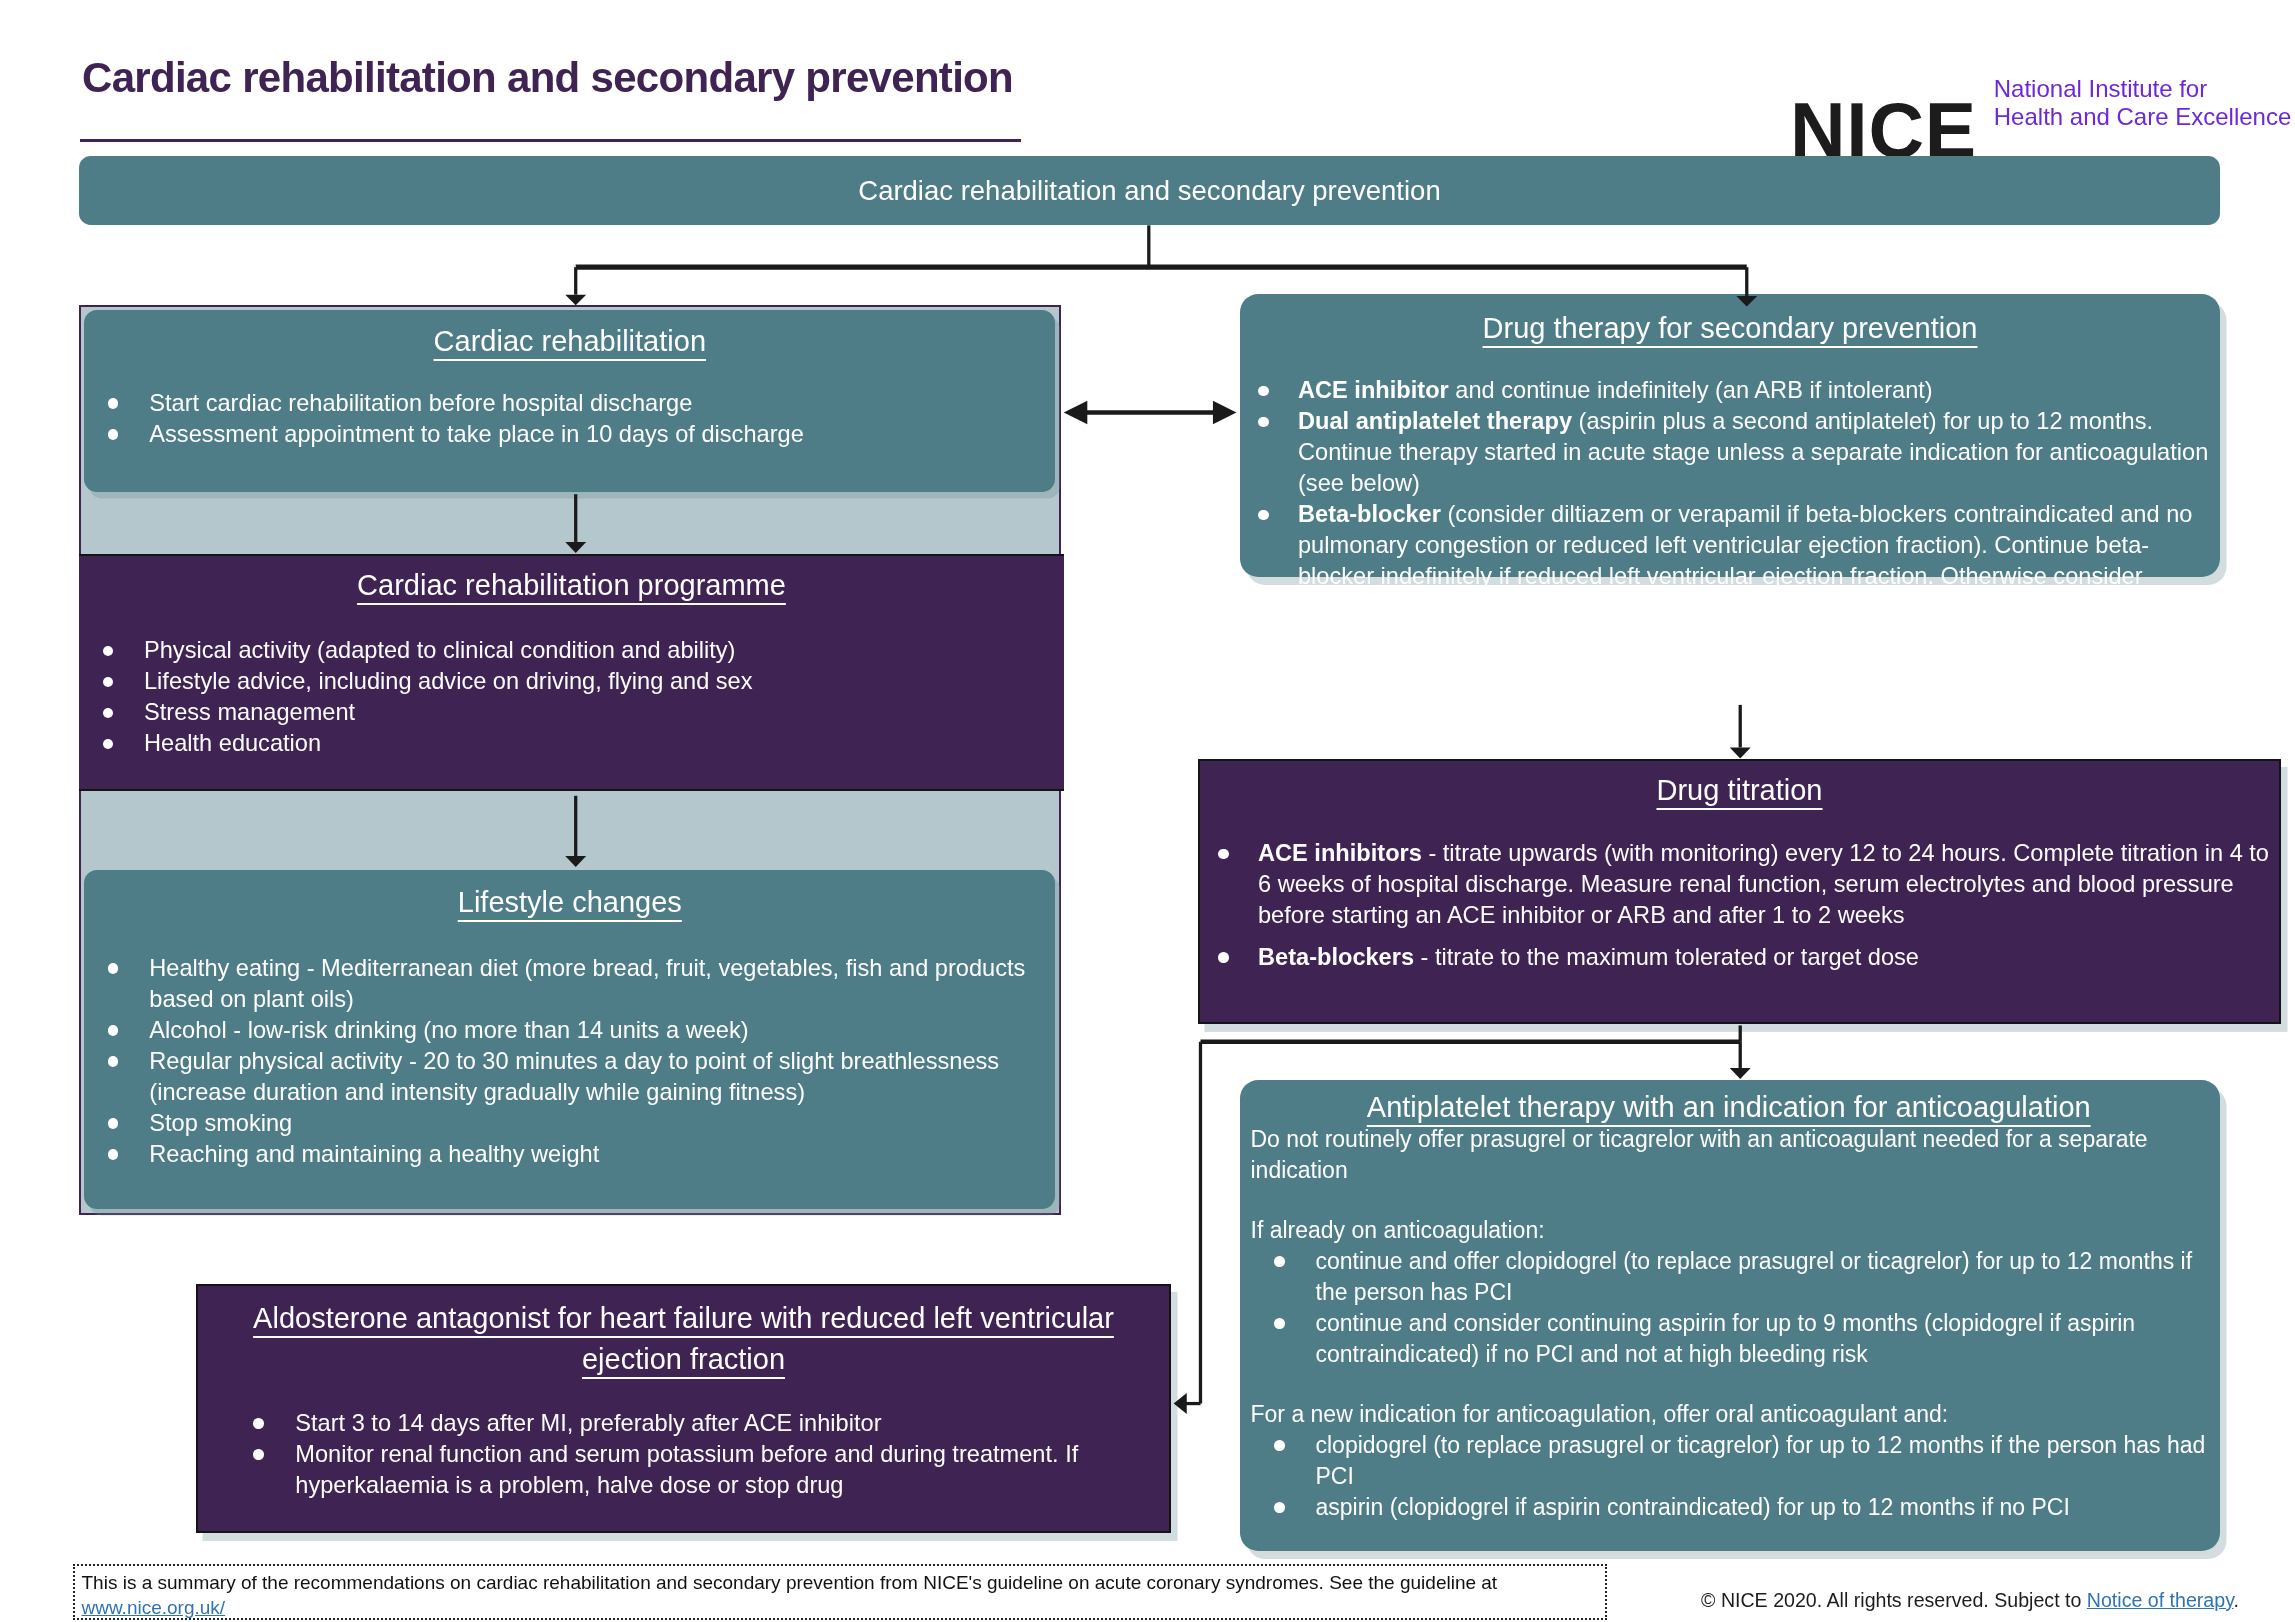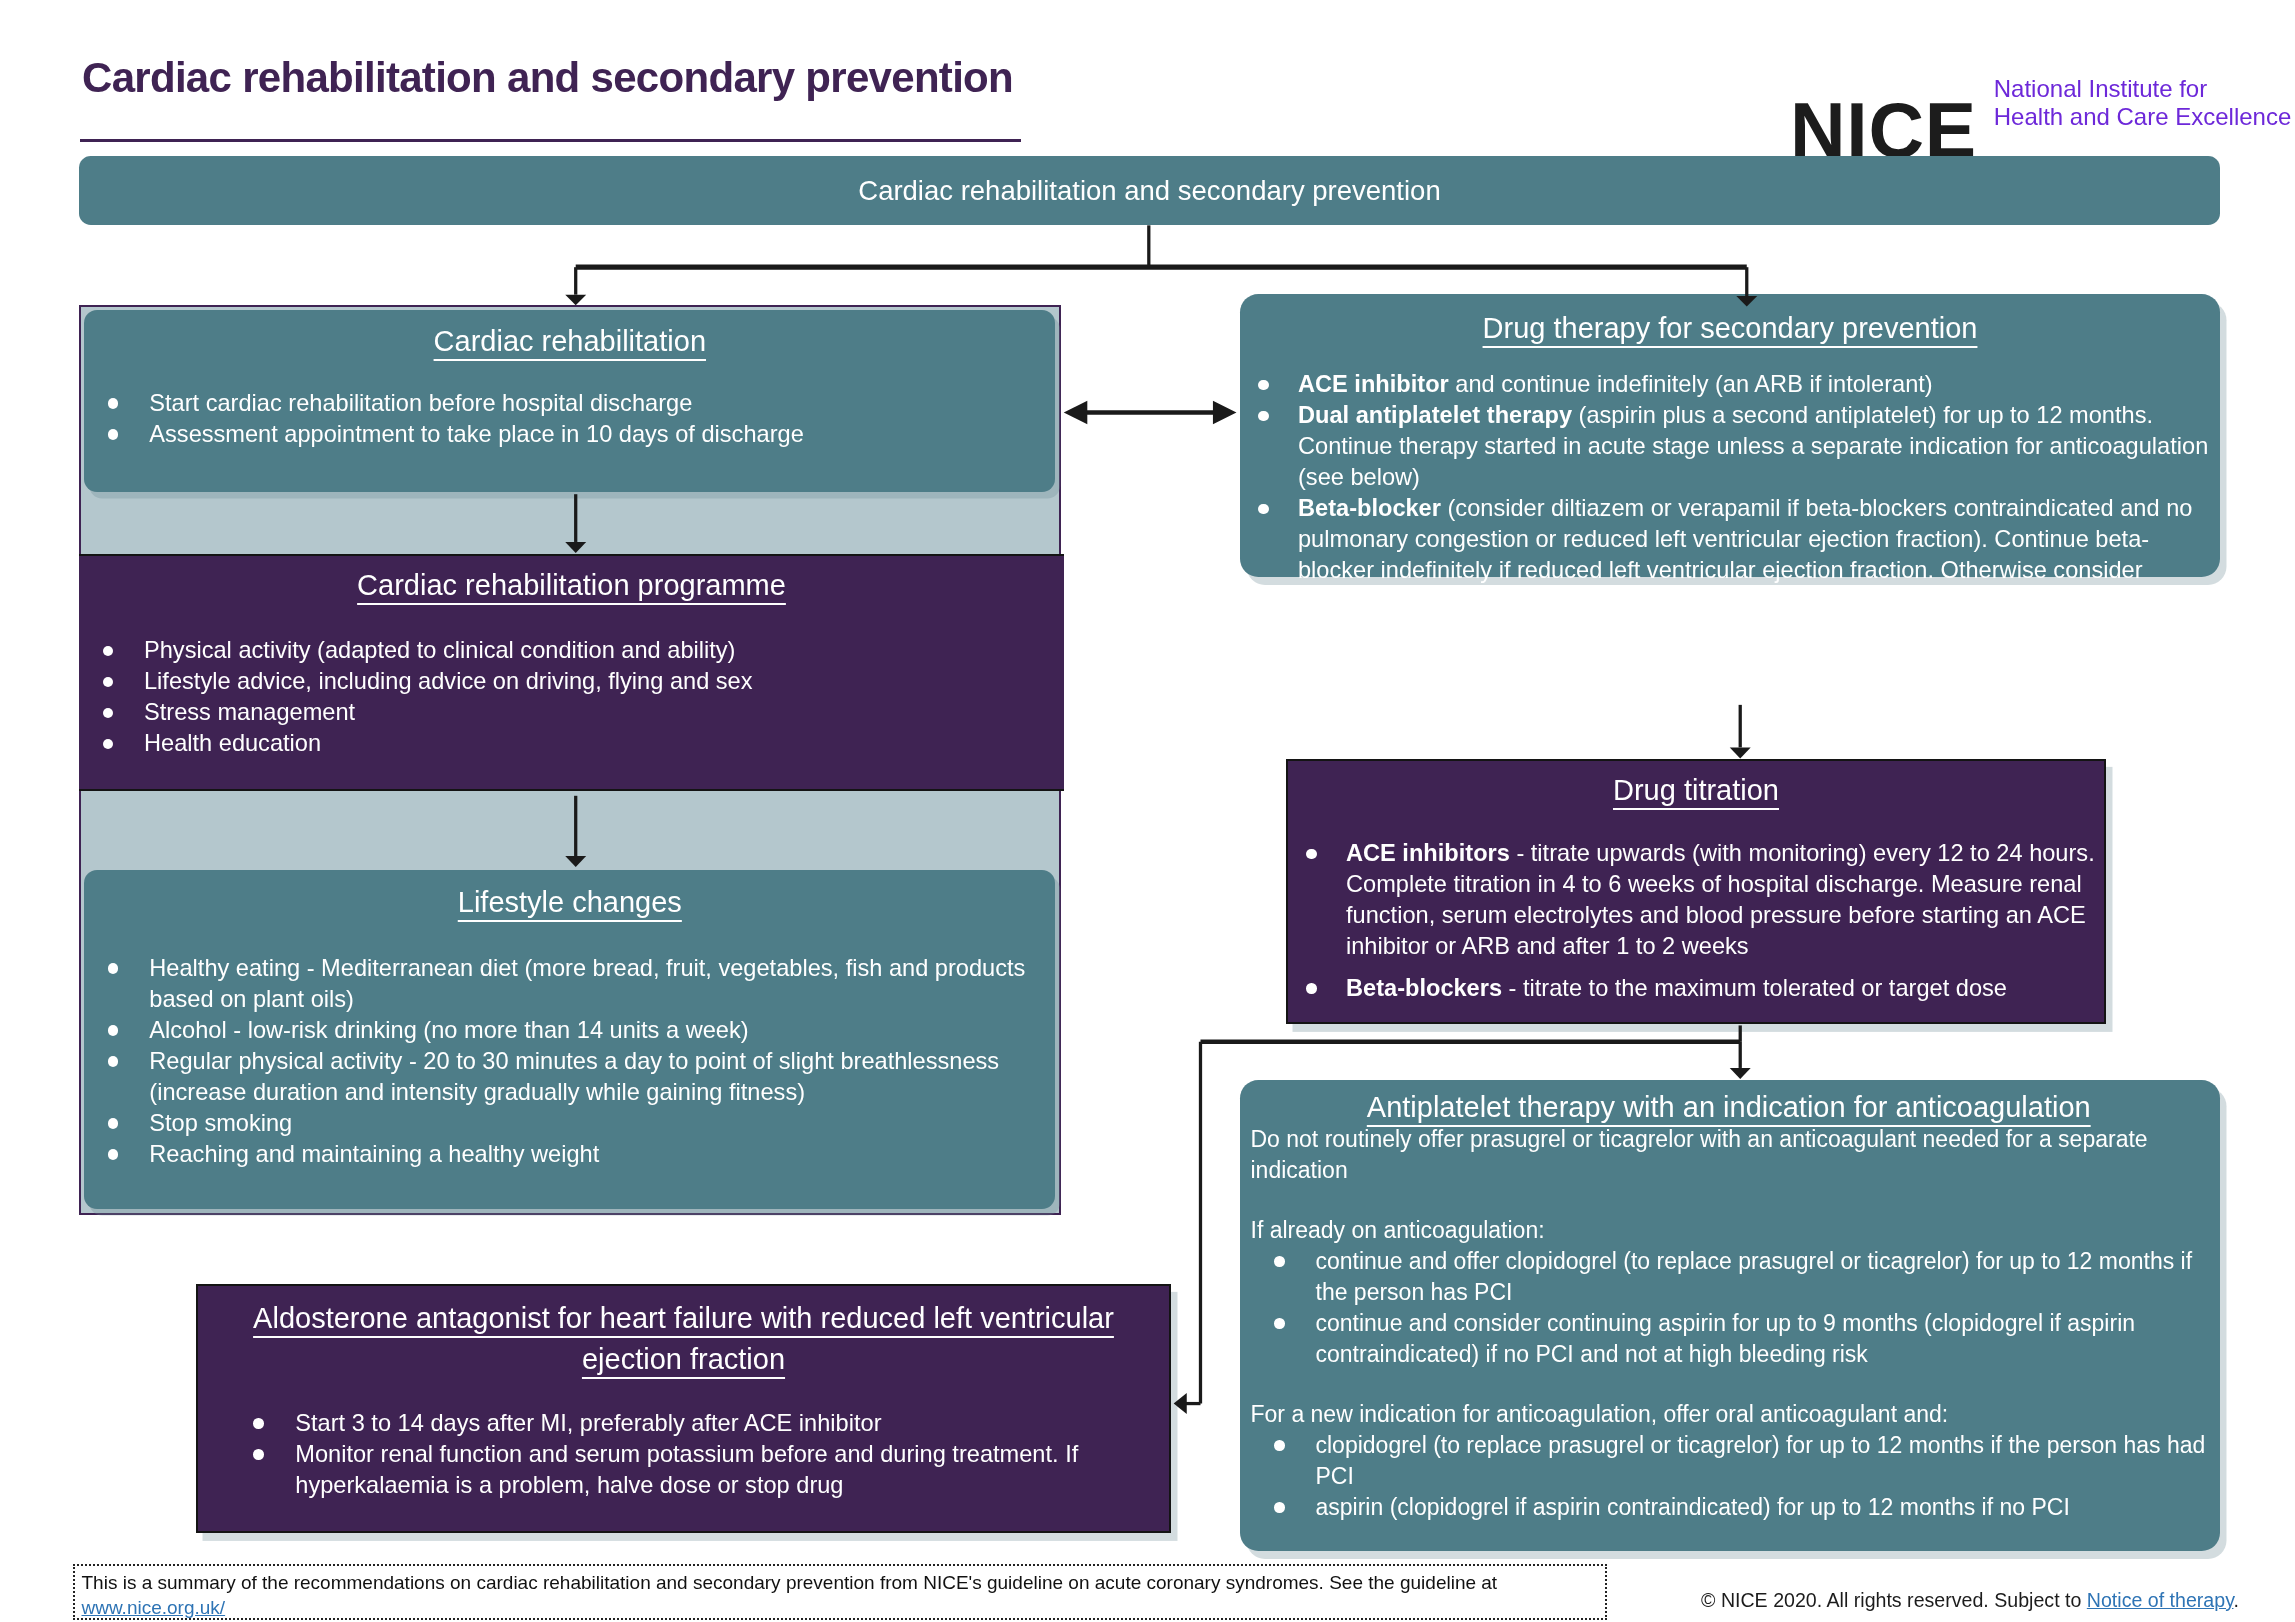--- a/index.html
+++ b/index.html
@@ -72,26 +72,26 @@
   }
   .box-ls .bullets { margin-top:34px; }
 
   
   .box-dtherapy {
     position:absolute; left:1240px; top:294px; width:980px; height:283px;
     background:#4e7d88; border-radius:18.3px;
     box-shadow:6.5px 7.9px 0 rgba(110,140,150,0.30);
     padding-top:18px;
   }
-  .box-dtherapy .bullets { margin-top:24px; }
+  .box-dtherapy .bullets { margin-top:30px; }
   .box-dtherapy .bullets li { padding-left:58px; }
   .box-dtherapy .bullets li::before { left:18.3px; }
 
   .box-titration {
-    position:absolute; left:1286px; top:759px; width:820px; height:265px;
+    position:absolute; left:1198px; top:759px; width:1083px; height:265px;
     background:#3f2353; border:2.6px solid #141414;
     box-shadow:6.5px 7.9px 0 rgba(110,140,150,0.30);
     padding-top:13px;
   }
   .box-titration .bullets { margin-top:31px; }
   .box-titration .bullets li { padding-left:58px; margin-bottom:10.5px; }
   .box-titration .bullets li::before { left:18.3px; }
 
   .box-antiplatelet {
     position:absolute; left:1240px; top:1080px; width:980px; height:471px;

